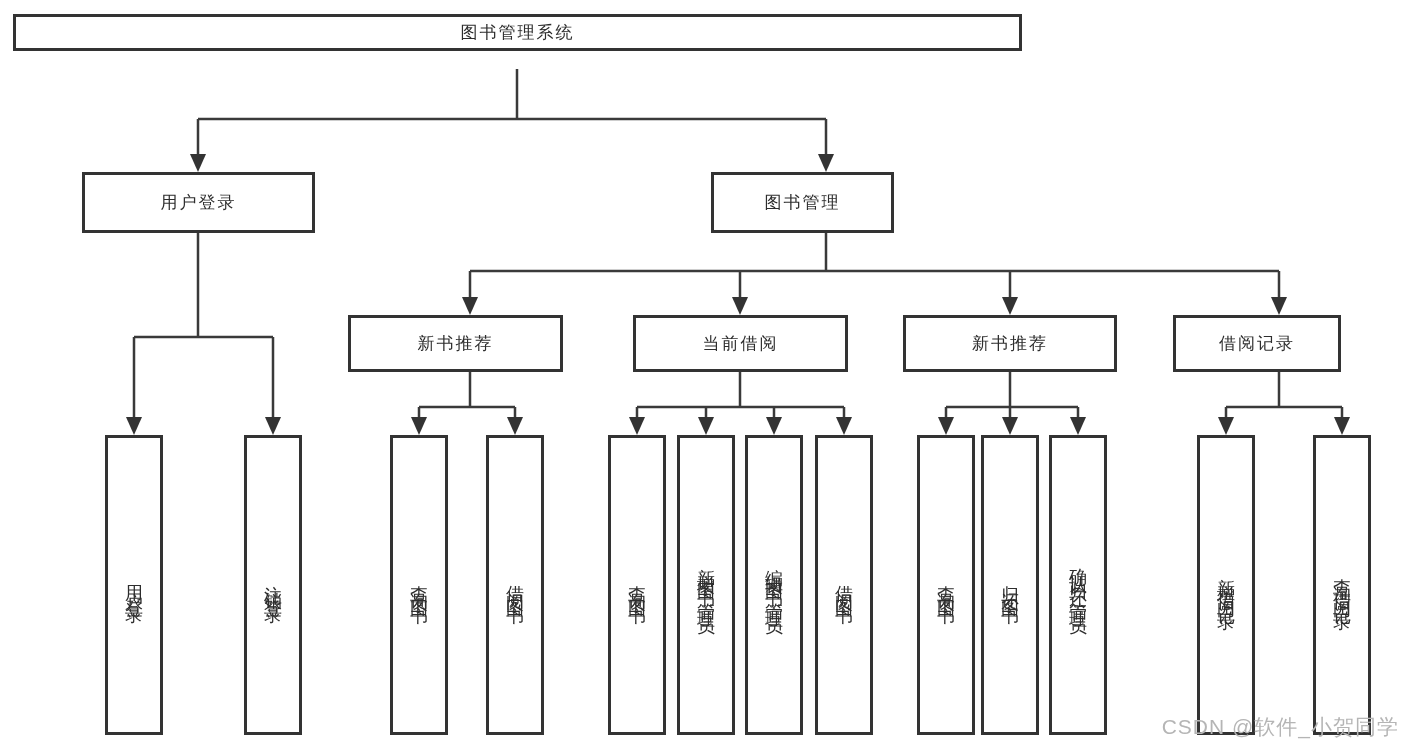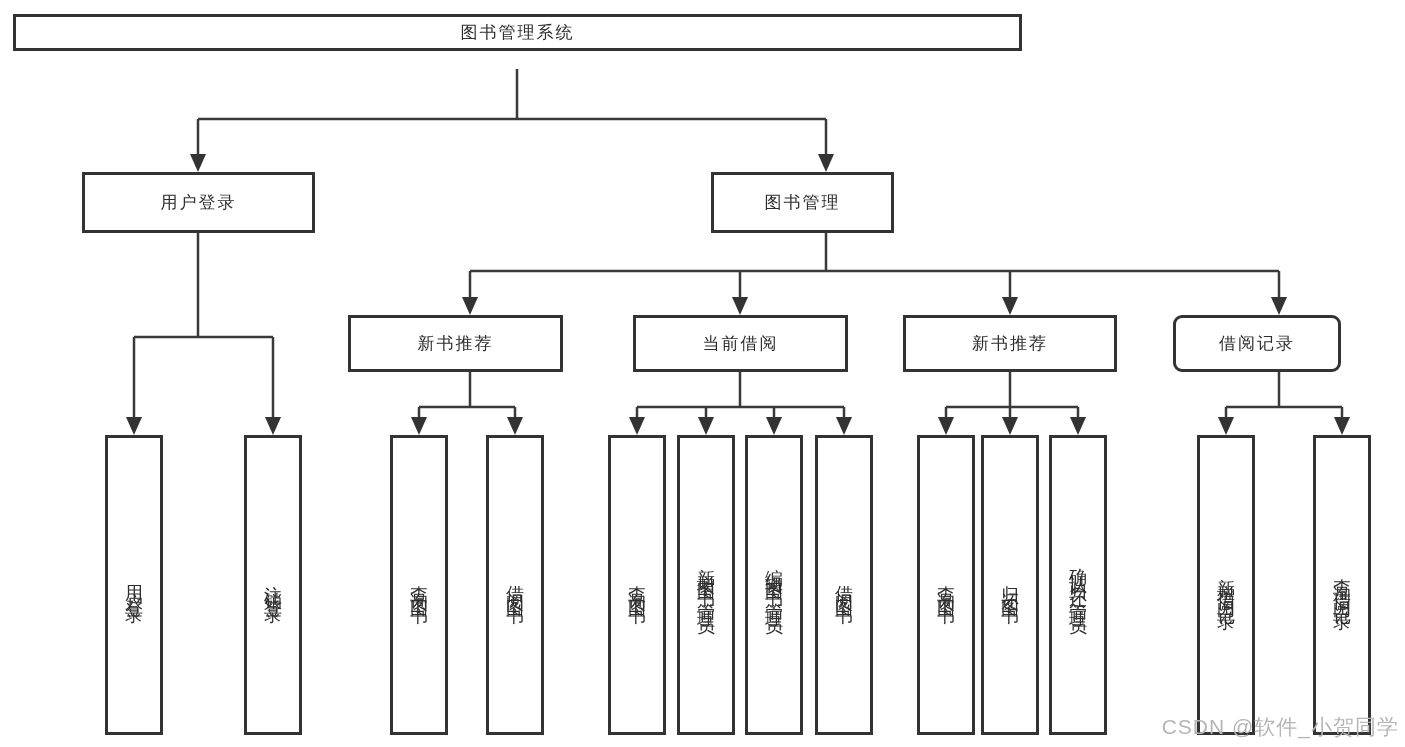--- a/index.html
+++ b/index.html
@@ -108,21 +108,21 @@
 
   <div class="node lvl3" style="left:348px;width:215px;">
     <span class="lbl">新书推荐</span>
   </div>
   <div class="node lvl3" style="left:633px;width:215px;">
     <span class="lbl">当前借阅</span>
   </div>
   <div class="node lvl3" style="left:903px;width:214px;">
     <span class="lbl">新书推荐</span>
   </div>
-  <div class="node lvl3" style="left:1173px;width:168px;border-radius:9px;">
+  <div class="node lvl3" style="left:1173px;width:168px;">
     <span class="lbl">借阅记录</span>
   </div>
 
   <div class="node leaf" style="left:105px;">
     <span class="lbl">用户登录</span>
   </div>
   <div class="node leaf" style="left:244px;">
     <span class="lbl">注销登录</span>
   </div>
 

